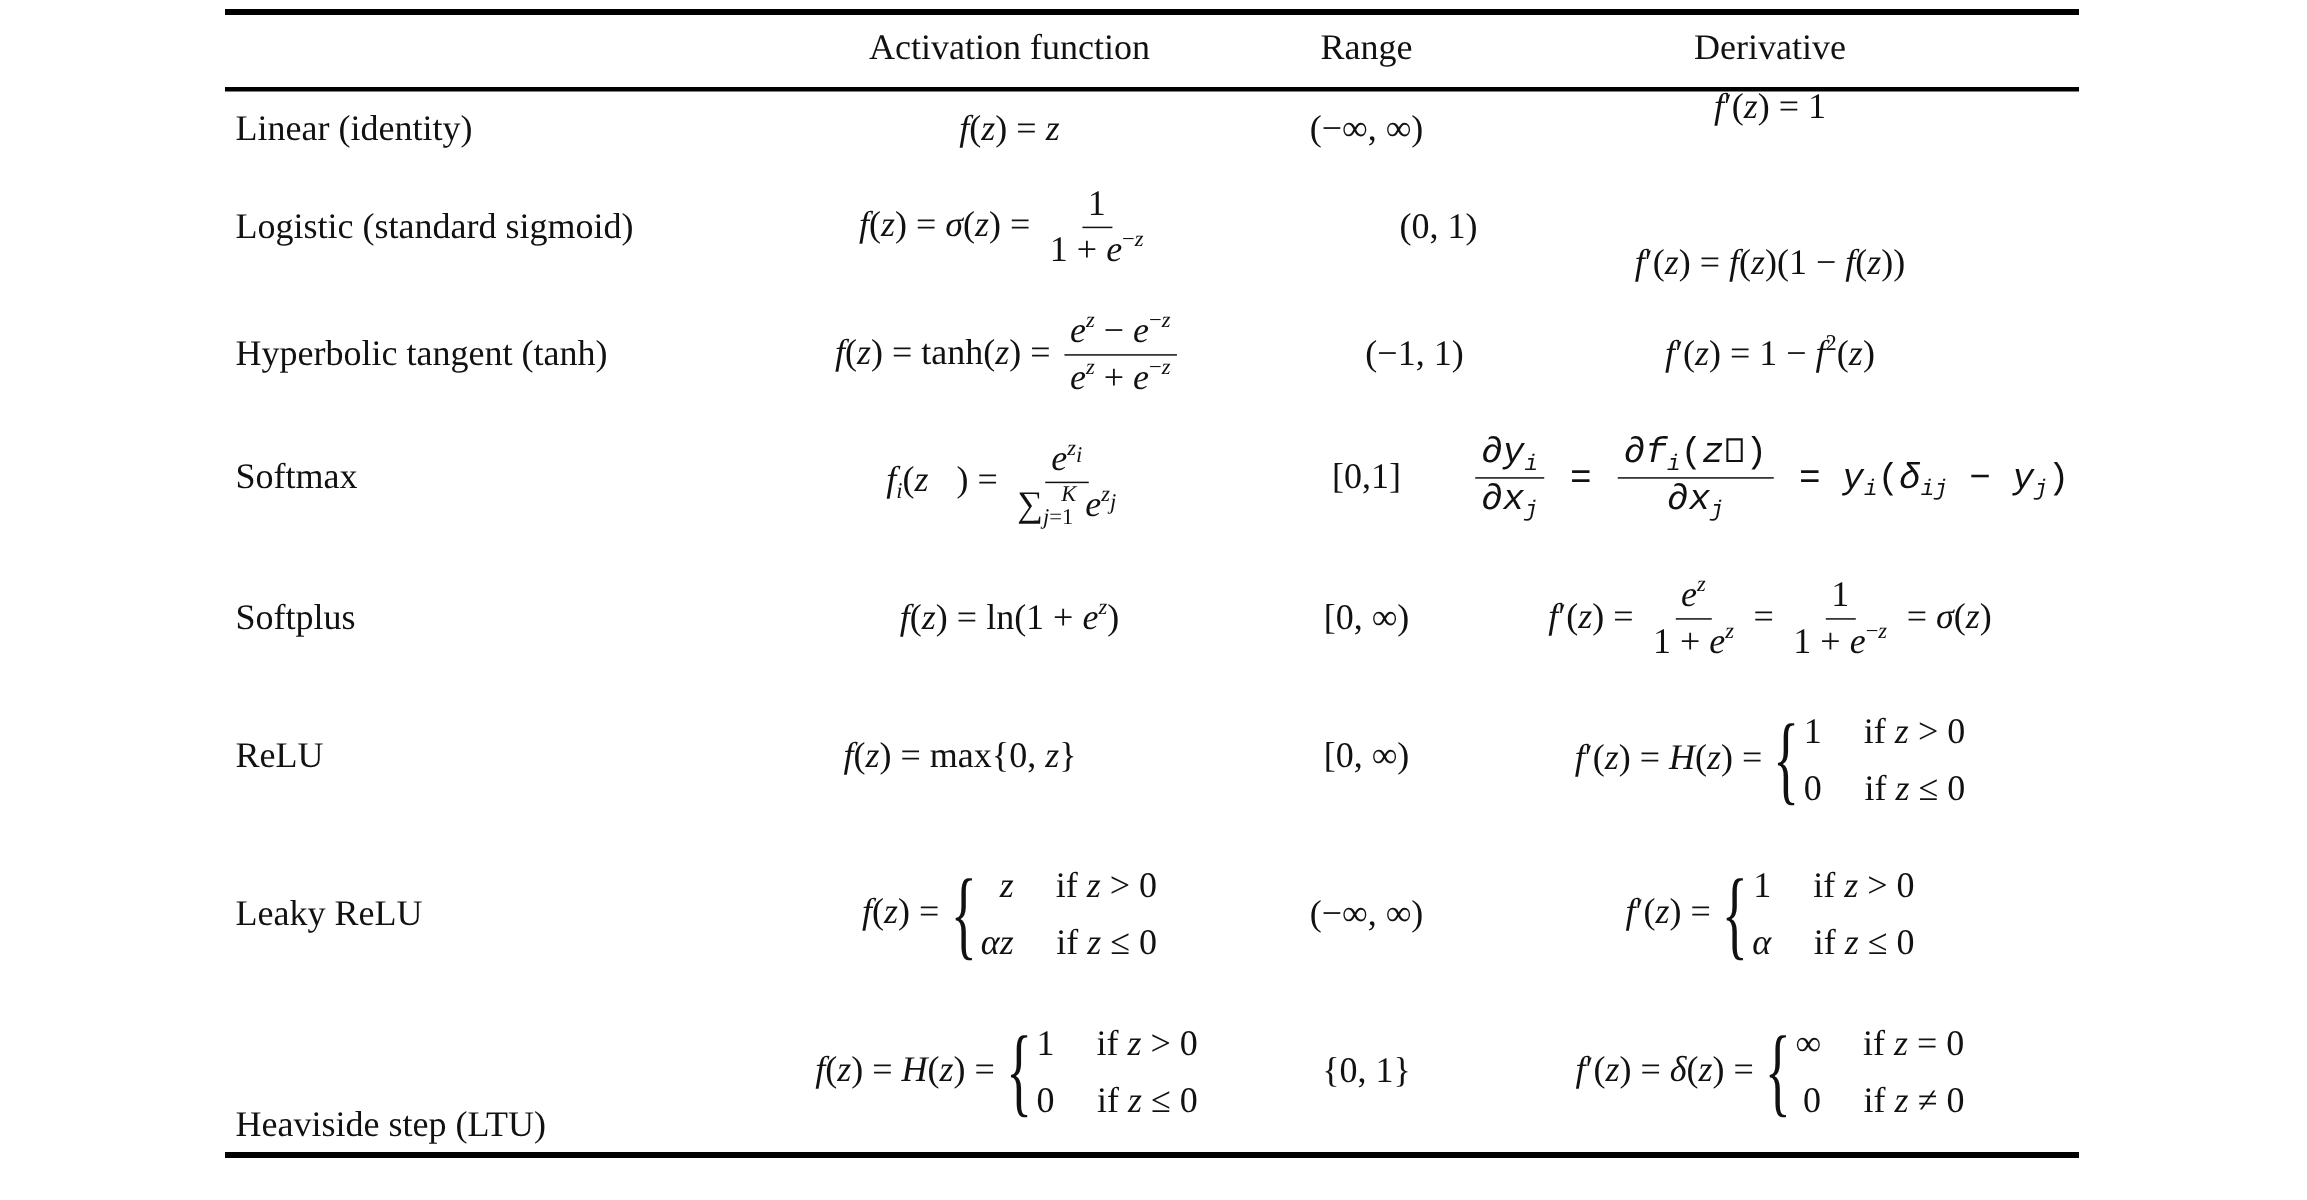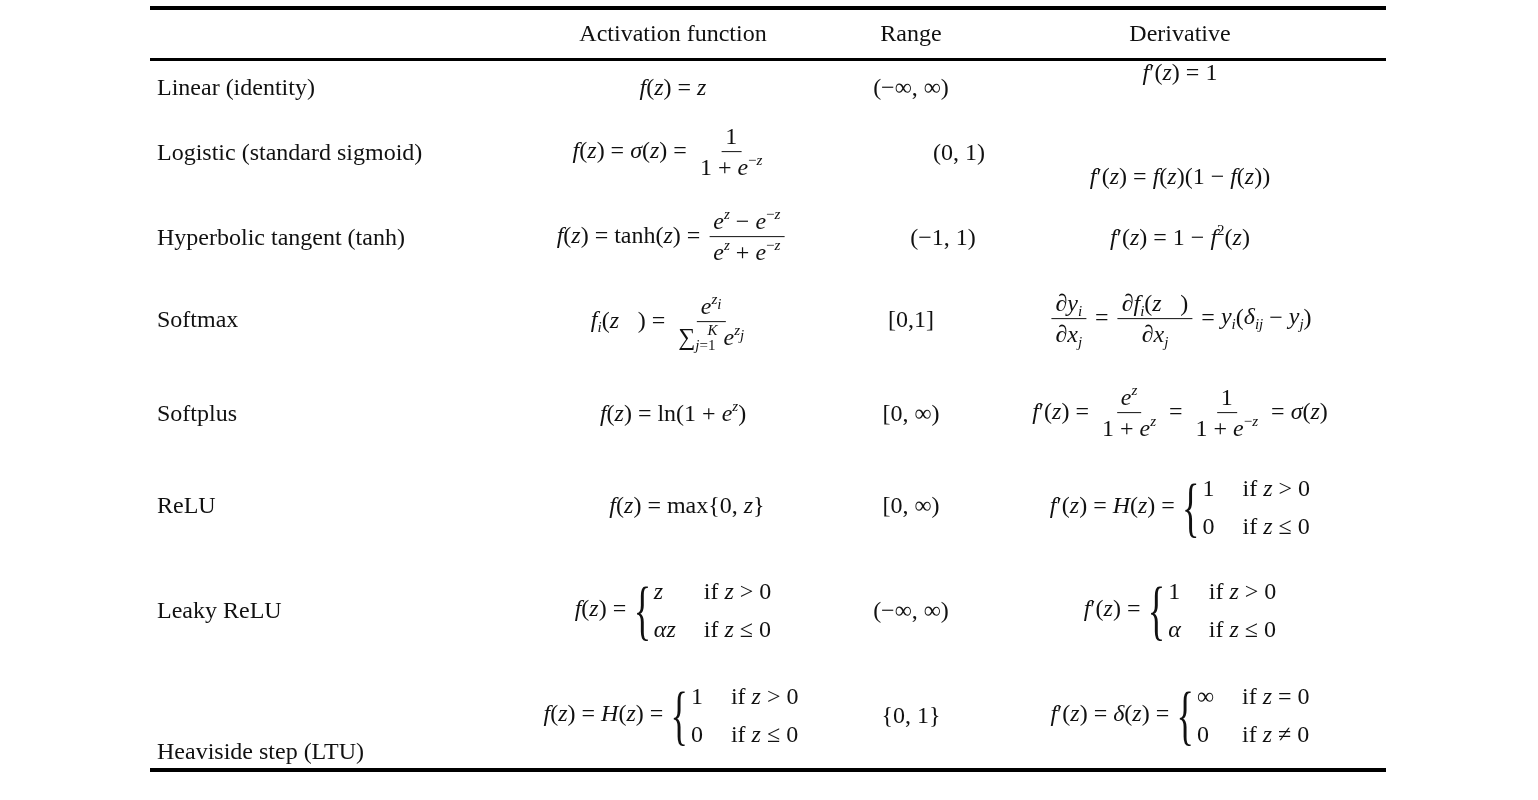--- a/index.html
+++ b/index.html
@@ -3,21 +3,21 @@
 <meta charset="utf-8">
 <style>
   html, body { margin:0; padding:0; background:#ffffff; }
   body { width:1538px; height:800px; position:relative; overflow:hidden;
          font-family:"DejaVu Serif", "Liberation Serif", serif; color:#111; }
   .rule { position:absolute; left:150px; width:1236px; background:#000; }
   .rule.top { top:6px; height:4px; }
   .rule.mid { top:58px; height:3px; }
   .rule.bot { top:768px; height:4px; }
   .cell { position:absolute; transform:translate(0,-50%); white-space:nowrap;
-          font-size:24px; font-family:"Liberation Serif", serif; }
+          font-size:24px; font-family:"Liberation Serif", serif;text-align:right; }
   .c { transform:translate(-50%,-50%); }
   .name { left:157px; }
   i { font-style:italic; }
   .frac { display:inline-flex; flex-direction:column; align-items:center; vertical-align:middle; margin:0 3px; }
   .frac .num { padding:0 4px 2px; border-bottom:1.5px solid #111; line-height:1.1; }
   .frac .den { padding:2px 4px 0; line-height:1.1; }
   sup { font-size:15px; vertical-align:10px; line-height:0; }
   sub { font-size:15px; vertical-align:-5px; line-height:0; }
   .cases { display:inline-flex; align-items:center; vertical-align:middle; }
   .brace { font-size:66px; line-height:1; transform:scaleX(0.55); margin:0 -4px 0 -6px; font-weight:100; }
@@ -56,41 +56,41 @@
     </span></div>
 <div class="cell c" style="left:911px;top:237px;margin-left:32px;">(−1, 1)</div>
 <div class="cell c" style="left:1180px;top:237px;"><i>f</i>′(<i>z</i>) = 1 − <i>f</i><sup>2</sup>(<i>z</i>)</div>
 
 <div class="cell name" style="top:319px;">Softmax</div>
 <div class="cell c" style="left:671px;top:322px;"><i>f<sub>i</sub></i>(<i>z⃗</i>) = <span class="frac">
       <span class="num"><i>e</i><sup><i>z<sub>i</sub></i></sup></span>
       <span class="den">∑<sub><i>j</i>=1</sub><sup style="margin-left:-8px"><i>K</i></sup> <i>e</i><sup><i>z<sub>j</sub></i></sup></span>
     </span></div>
 <div class="cell c" style="left:911px;top:319px;">[0,1]</div>
-<div class="cell c" style="left:1180px;top:319px;"><span class="frac">
+<div class="cell c" style="left:1180px;top:319px;font-family:Liberation Mono, monospace;"><span class="frac">
       <span class="num">∂<i>y<sub>i</sub></i></span>
       <span class="den">∂<i>x<sub>j</sub></i></span>
     </span> = <span class="frac">
       <span class="num">∂<i>f<sub>i</sub></i>(<i>z⃗</i>)</span>
       <span class="den">∂<i>x<sub>j</sub></i></span>
     </span> = <i>y<sub>i</sub></i>(<i>δ<sub>ij</sub></i> − <i>y<sub>j</sub></i>)</div>
 
 <div class="cell name" style="top:413px;">Softplus</div>
 <div class="cell c" style="left:673px;top:413px;"><i>f</i>(<i>z</i>) = ln(1 + <i>e</i><sup><i>z</i></sup>)</div>
 <div class="cell c" style="left:911px;top:413px;">[0, ∞)</div>
 <div class="cell c" style="left:1180px;top:413px;"><i>f</i>′(<i>z</i>) = <span class="frac">
       <span class="num"><i>e</i><sup><i>z</i></sup></span>
       <span class="den">1 + <i>e</i><sup><i>z</i></sup></span>
     </span> = <span class="frac">
       <span class="num">1</span>
       <span class="den">1 + <i>e</i><sup>−<i>z</i></sup></span>
     </span> = <i>σ</i>(<i>z</i>)</div>
 
 <div class="cell name" style="top:505px;">ReLU</div>
-<div class="cell c" style="left:687px;top:505px;"><i>f</i>(<i>z</i>) = max{0, <i>z</i>}</div>
+<div class="cell c" style="left:640px;top:505px;"><i>f</i>(<i>z</i>) = max{0, <i>z</i>}</div>
 <div class="cell c" style="left:911px;top:505px;">[0, ∞)</div>
 <div class="cell c" style="left:1180px;top:507px;"><i>f</i>′(<i>z</i>) = <i>H</i>(<i>z</i>) = <span class="cases">
       <span class="brace">{</span>
       <table>
         <tbody>
           <tr>
             <td class="v">1</td>
             <td>if <i>z</i> &gt; 0</td>
           </tr>
           <tr>

